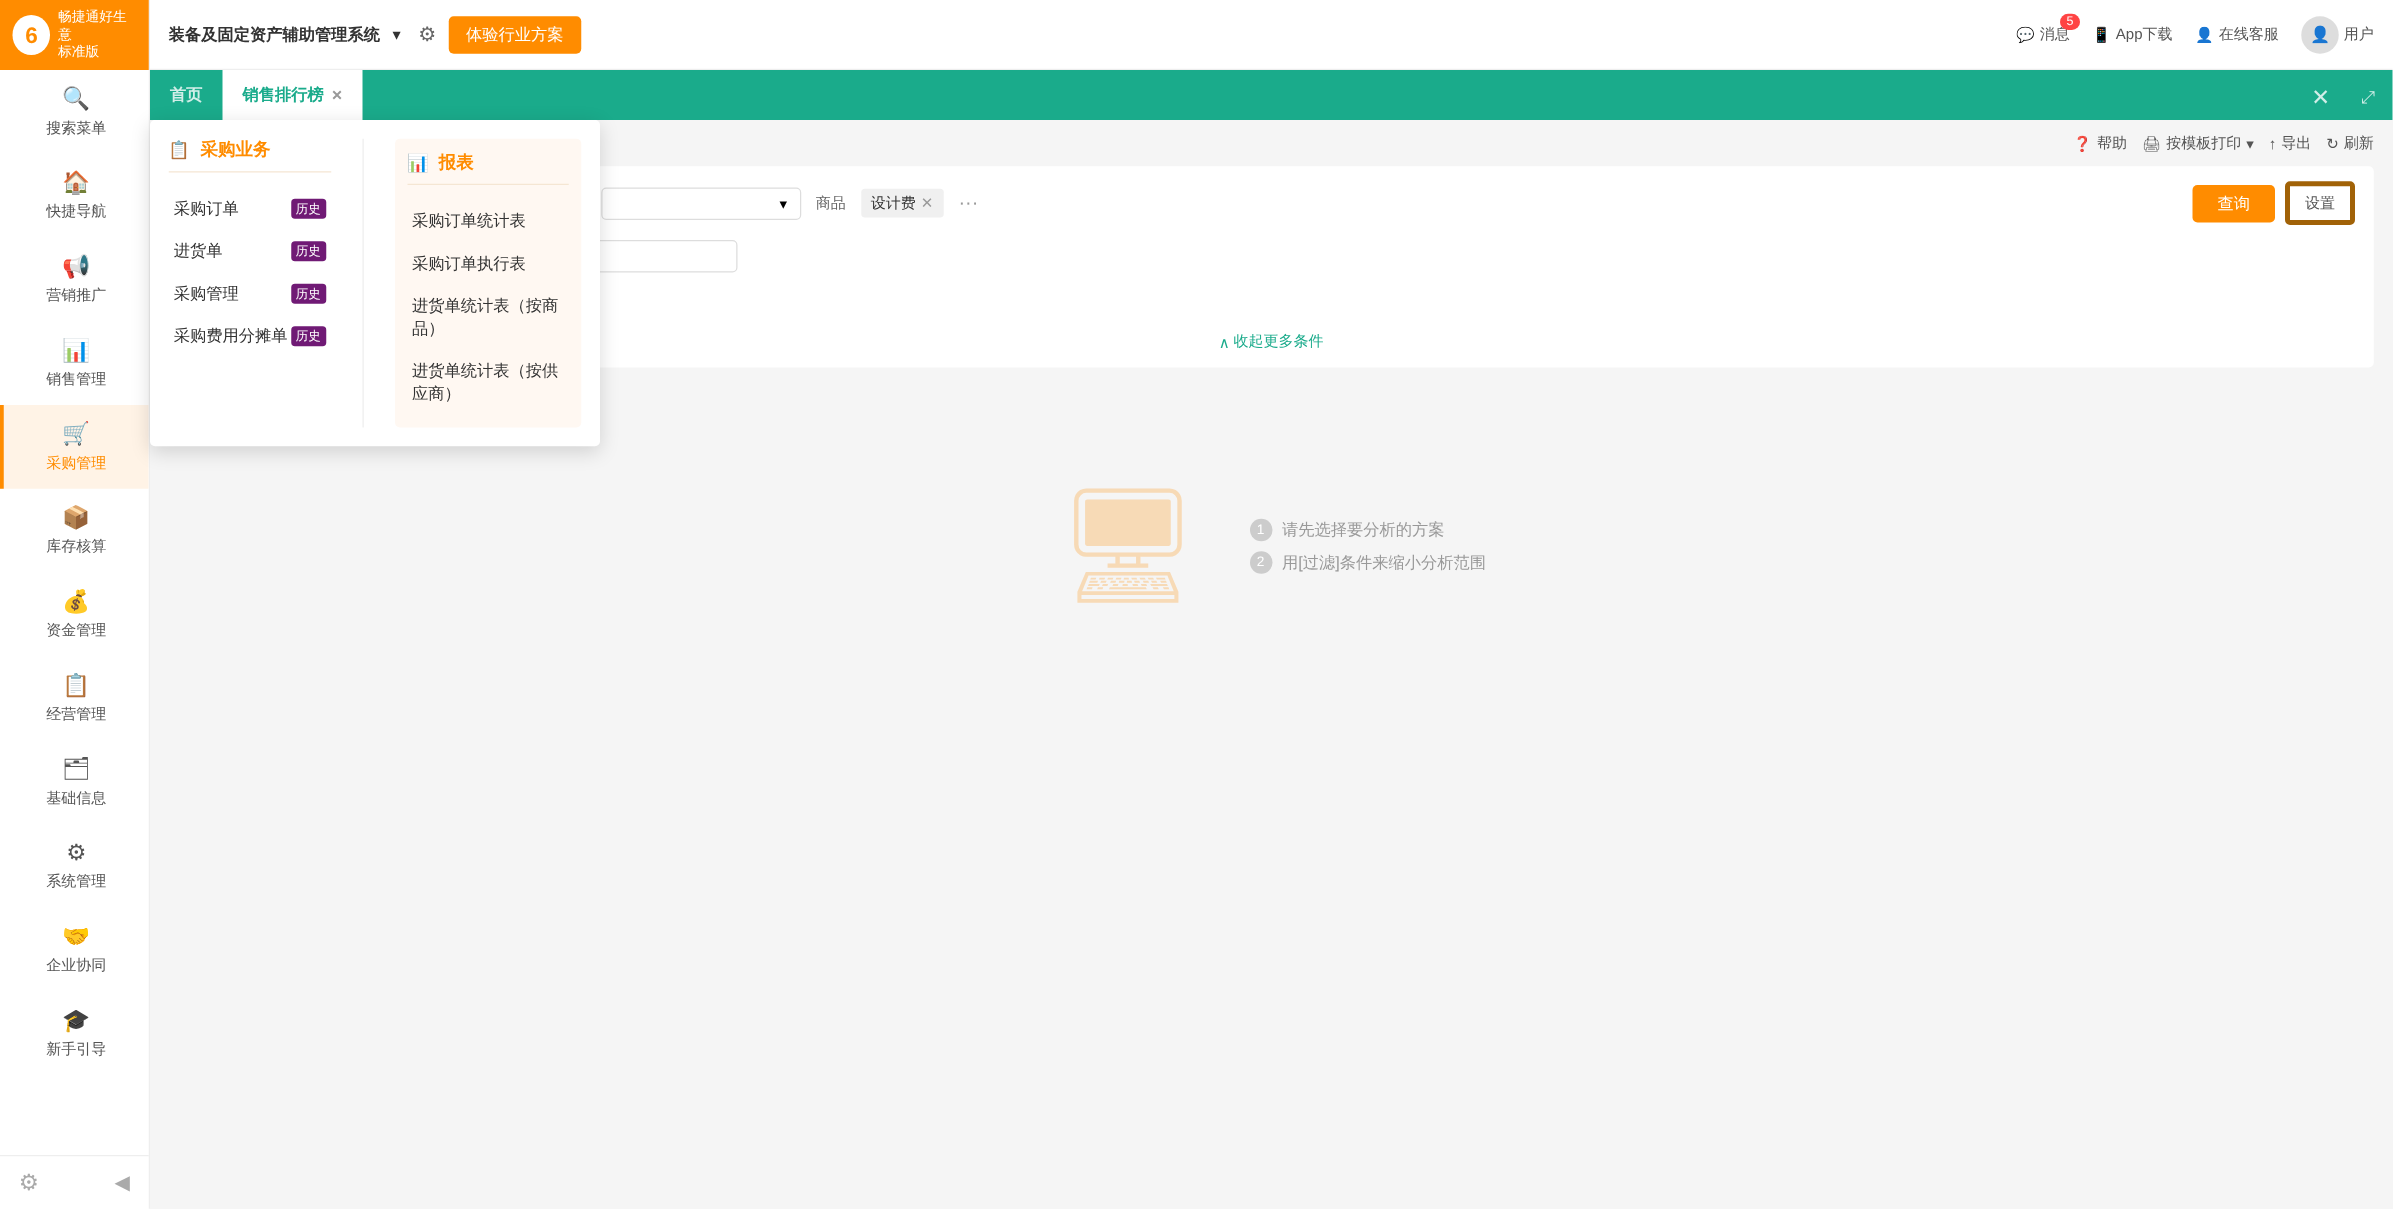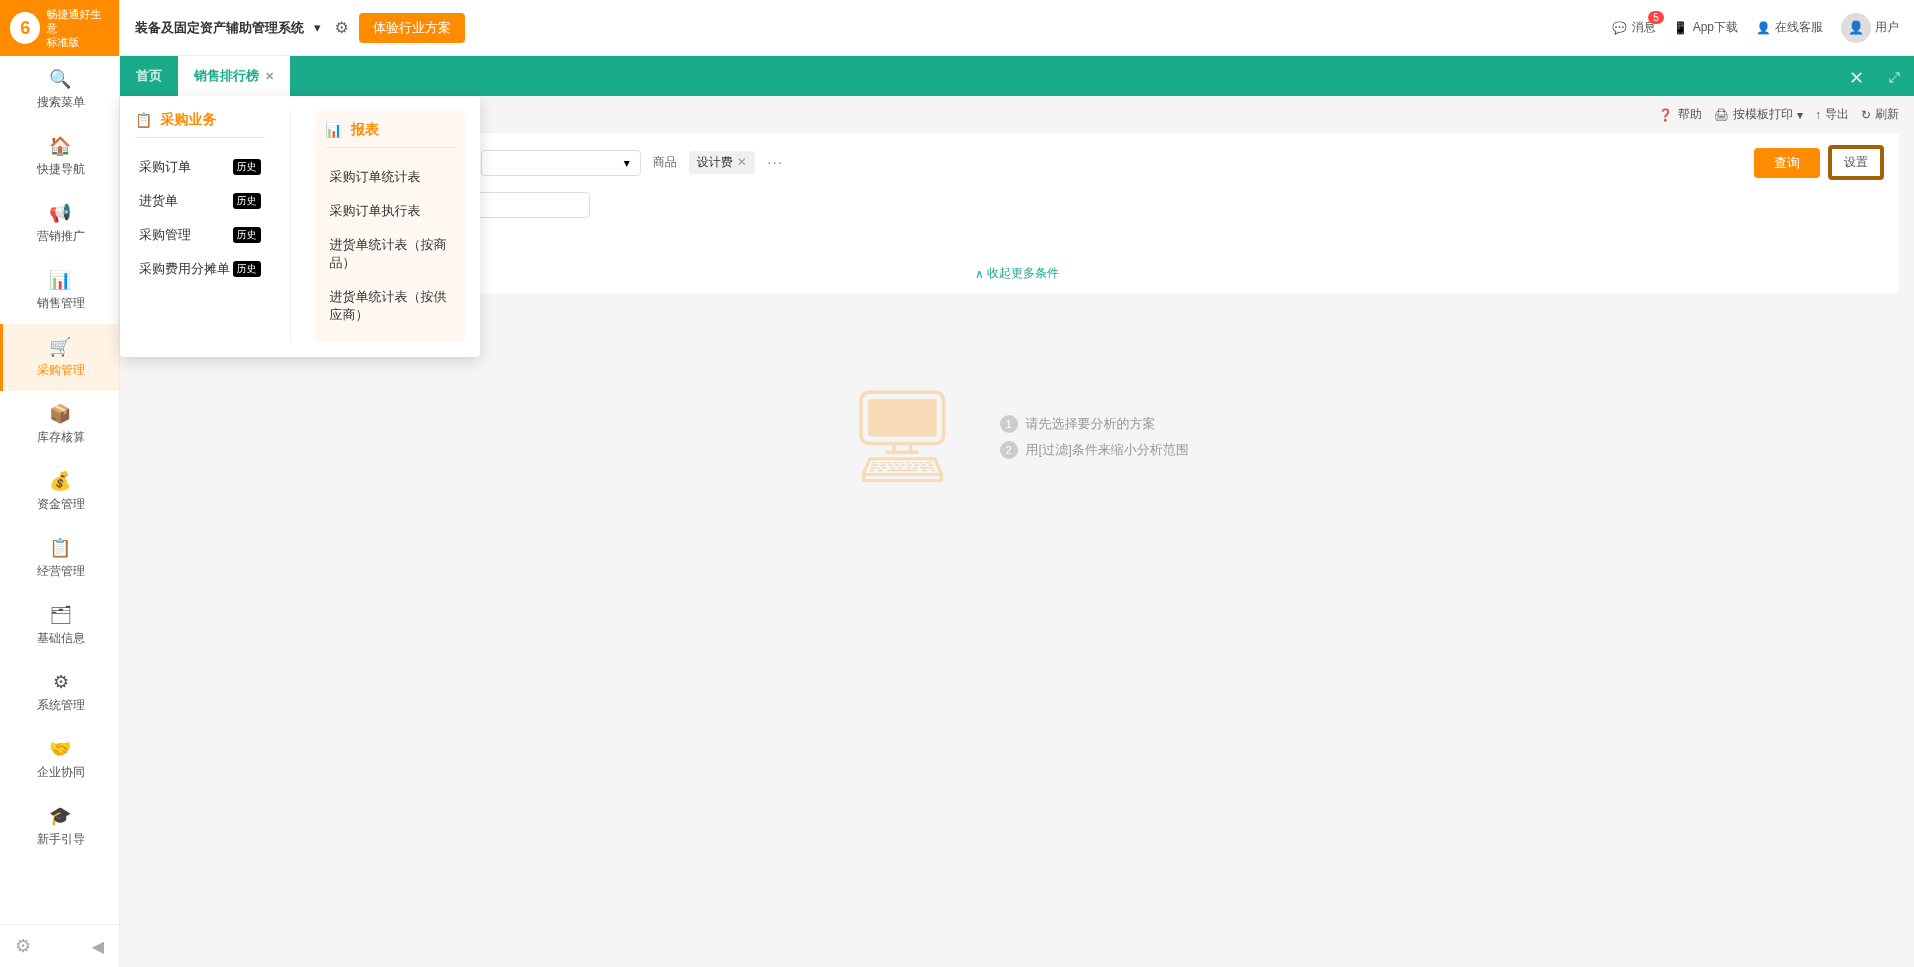--- a/index.html
+++ b/index.html
@@ -138,21 +138,21 @@
       display: flex; align-items: center; gap: 8px; color: #ff8c00; font-size: 14px;
       font-weight: bold; margin-bottom: 12px; padding-bottom: 8px;
       border-bottom: 1px solid #f5e6d3;
     }
     .menu-item {
       display: flex; align-items: center; justify-content: space-between;
       padding: 8px 4px; cursor: pointer; color: #333; font-size: 13px;
       border-radius: 3px;
     }
     .history-badge {
-      background: #000000; color: #fff; border-radius: 3px;
+      background: #701a75; color: #fff; border-radius: 3px;
       font-size: 10px; padding: 1px 4px;
     }
     .divider-v { width: 1px; background: #eee; margin: 0 5px; }
   </style>
 </head>
 <body>
 
 <div class="sidebar">
   <div class="sidebar-logo">
     <div class="logo-icon">

